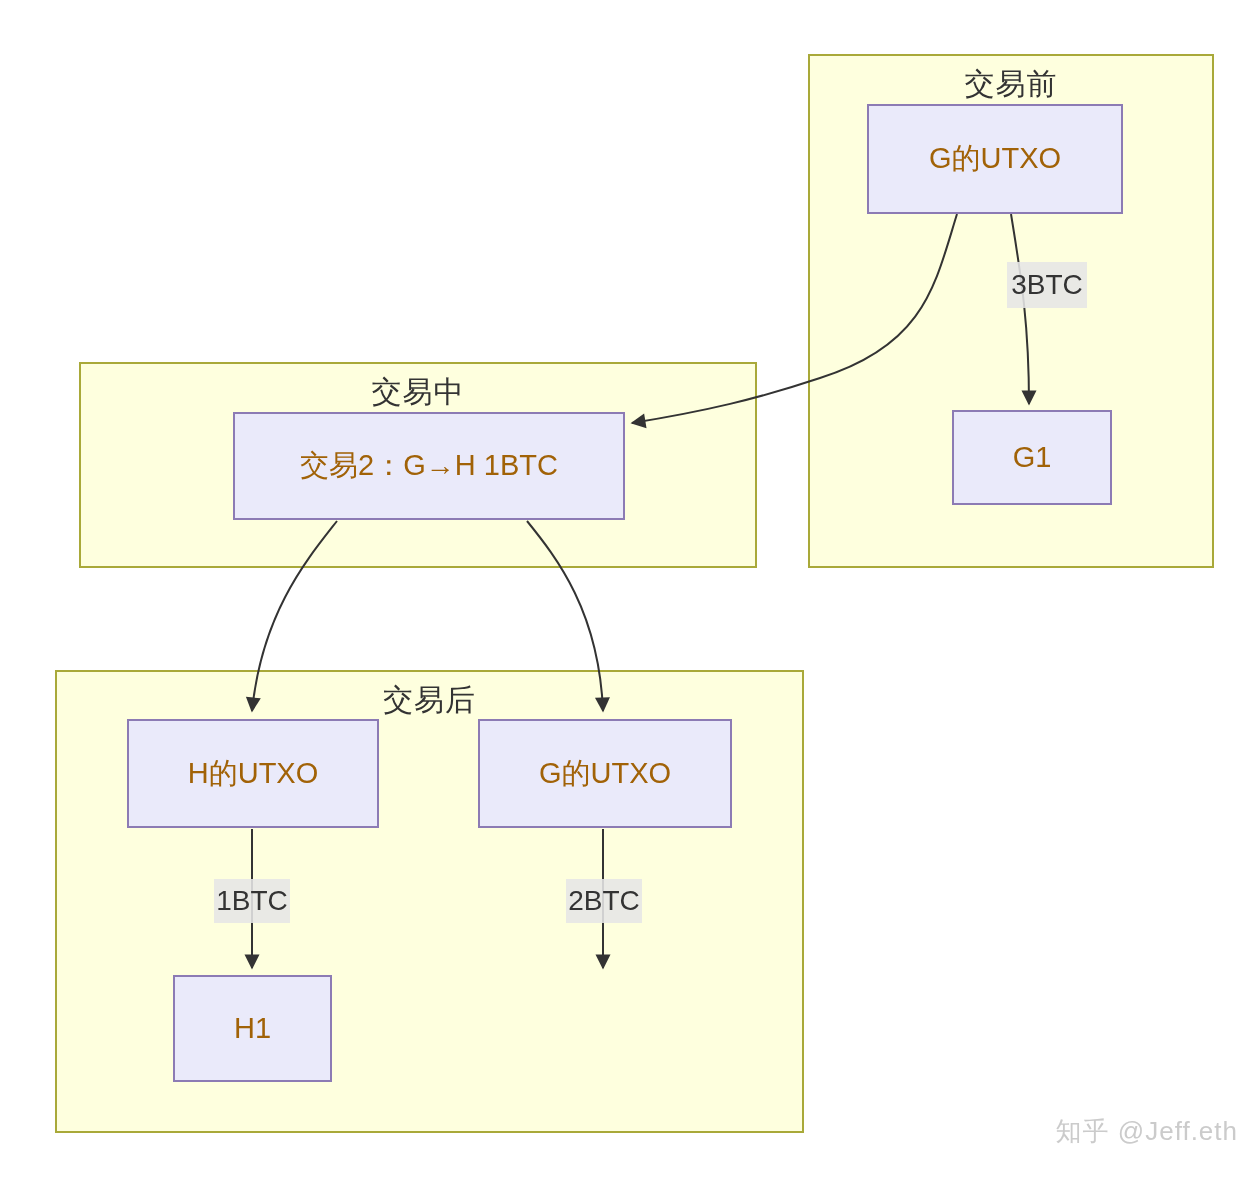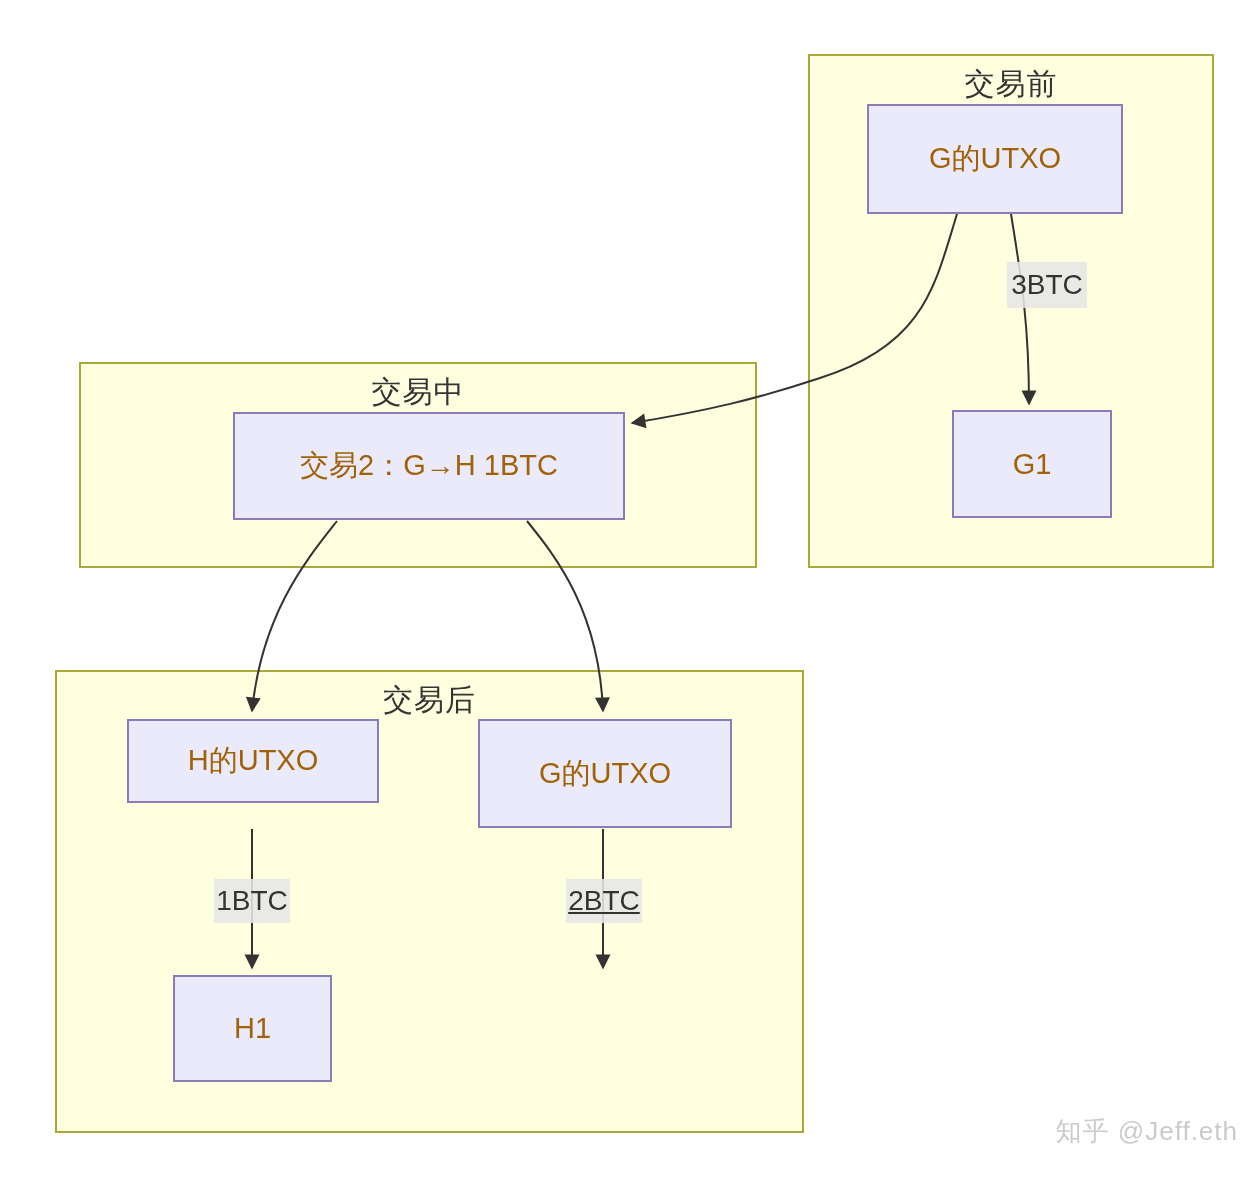--- a/index.html
+++ b/index.html
@@ -97,42 +97,42 @@
     <path d="M 337 521 C 308 558, 262 612, 252 711" fill="none" stroke="#333333" stroke-width="2" marker-end="url(#arrow)"></path>
     <path d="M 527 521 C 557 558, 599 612, 603 711" fill="none" stroke="#333333" stroke-width="2" marker-end="url(#arrow)"></path>
     <path d="M 252 829 L 252 968" fill="none" stroke="#333333" stroke-width="2" marker-end="url(#arrow)"></path>
     <path d="M 603 829 L 603 968" fill="none" stroke="#333333" stroke-width="2" marker-end="url(#arrow)"></path>
   </svg>
 
   <div class="node" style="left:867px; top:104px; width:256px; height:110px;">
     <span>G的UTXO</span>
   </div>
 
-  <div class="node" style="left:952px; top:410px; width:160px; height:108px;">
+  <div class="node" style="left:952px; top:410px; width:160px; height:95px;">
     <span>G1</span>
   </div>
 
   <div class="node" style="left:233px; top:412px; width:392px; height:108px;text-align:center;">
     <span>交易2：G→H 1BTC</span>
   </div>
 
-  <div class="node" style="left:127px; top:719px; width:252px; height:84px;">
+  <div class="node" style="left:127px; top:719px; width:252px; height:109px;">
     <span>H的UTXO</span>
   </div>
 
   <div class="node" style="left:478px; top:719px; width:254px; height:109px;">
     <span>G的UTXO</span>
   </div>
 
   <div class="node" style="left:173px; top:975px; width:159px; height:107px;">
     <span>H1</span>
   </div>
 
 
   <div class="edge-label" style="left:990px; top:262px; width:80px; height:46px;margin-left:17px;">3BTC</div>
 
   <div class="edge-label" style="left:214px; top:879px; width:76px; height:44px;">1BTC</div>
 
-  <div class="edge-label" style="left:566px; top:879px; width:76px; height:44px;text-decoration:underline;">2BTC</div>
+  <div class="edge-label" style="left:566px; top:879px; width:76px; height:44px;">2BTC</div>
 
   <div class="watermark">知乎 @Jeff.eth</div>
 
 </div>
 
 </body></html>

